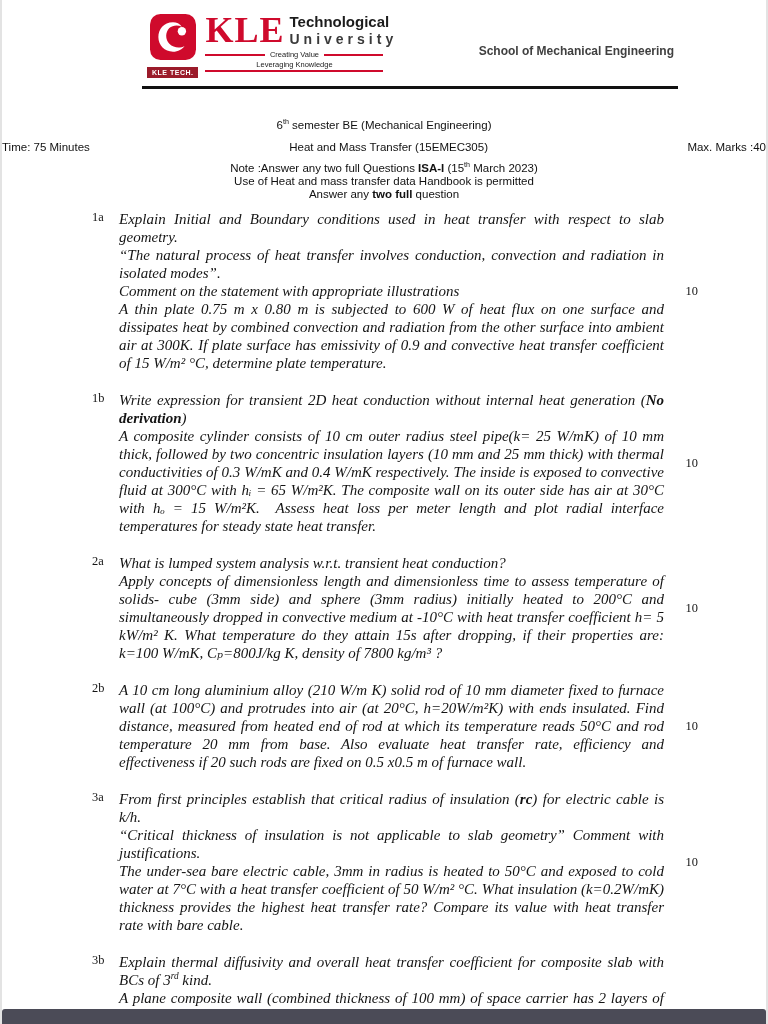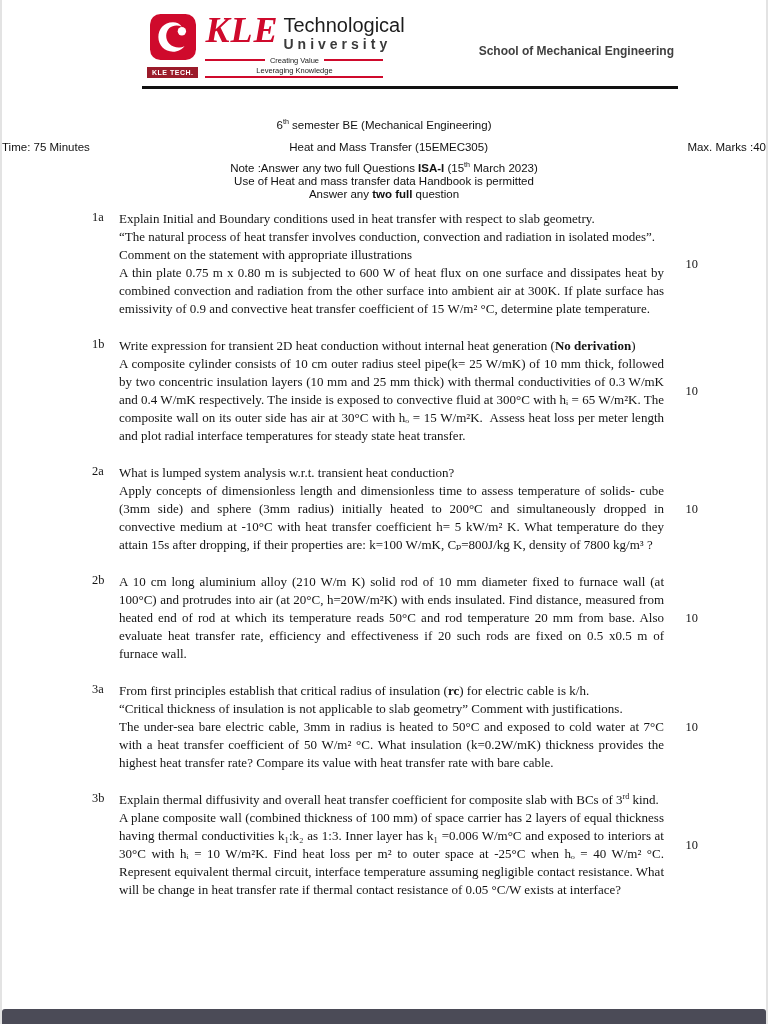--- a/index.html
+++ b/index.html
@@ -42,24 +42,23 @@
   }
   .logo-text{display:flex;flex-direction:column;}
   .logo-main{display:flex;align-items:flex-start;gap:5px;}
   .kle-word{
     font-family:"Liberation Serif","DejaVu Serif",serif;
     font-weight:bold;
     font-size:36px;
     line-height:0.9;
     color:var(--kle-red);
     letter-spacing:1px;
-    font-style:italic;
   }
   .logo-right{display:flex;flex-direction:column;font-family:"Liberation Sans",sans-serif;}
-  .tech-word{font-size:20px;font-weight:normal;color:#1c1c1c;line-height:1.1;}
+  .tech-word{font-size:15px;font-weight:bold;color:#1c1c1c;line-height:1.1;}
   .univ-word{font-size:14px;font-weight:bold;color:#3a3a3a;letter-spacing:4px;line-height:1.2;}
   .taglines{
     width:178px;
     margin-top:3px;
     font-family:"Liberation Sans",sans-serif;
     display:flex;flex-direction:column;gap:1px;
   }
   .tagline1{
     display:flex;align-items:center;gap:5px;
     font-size:7.5px;color:#222;
@@ -107,24 +106,25 @@
     align-items:flex-start;
     margin-bottom:19px;
   }
   .qid{
     width:27px;
     flex:0 0 27px;
     font-size:12.4px;
   }
   .qtext{
     flex:1;
-    font-size:13px;
+    font-size:15px;
     line-height:18px;
     text-align:justify;
     white-space:pre-wrap;
+    font-style:italic;
   }
   .qmarks{
     width:34px;
     flex:0 0 34px;
     align-self:center;
     text-align:right;
     font-size:12.4px;
   }
 
   

